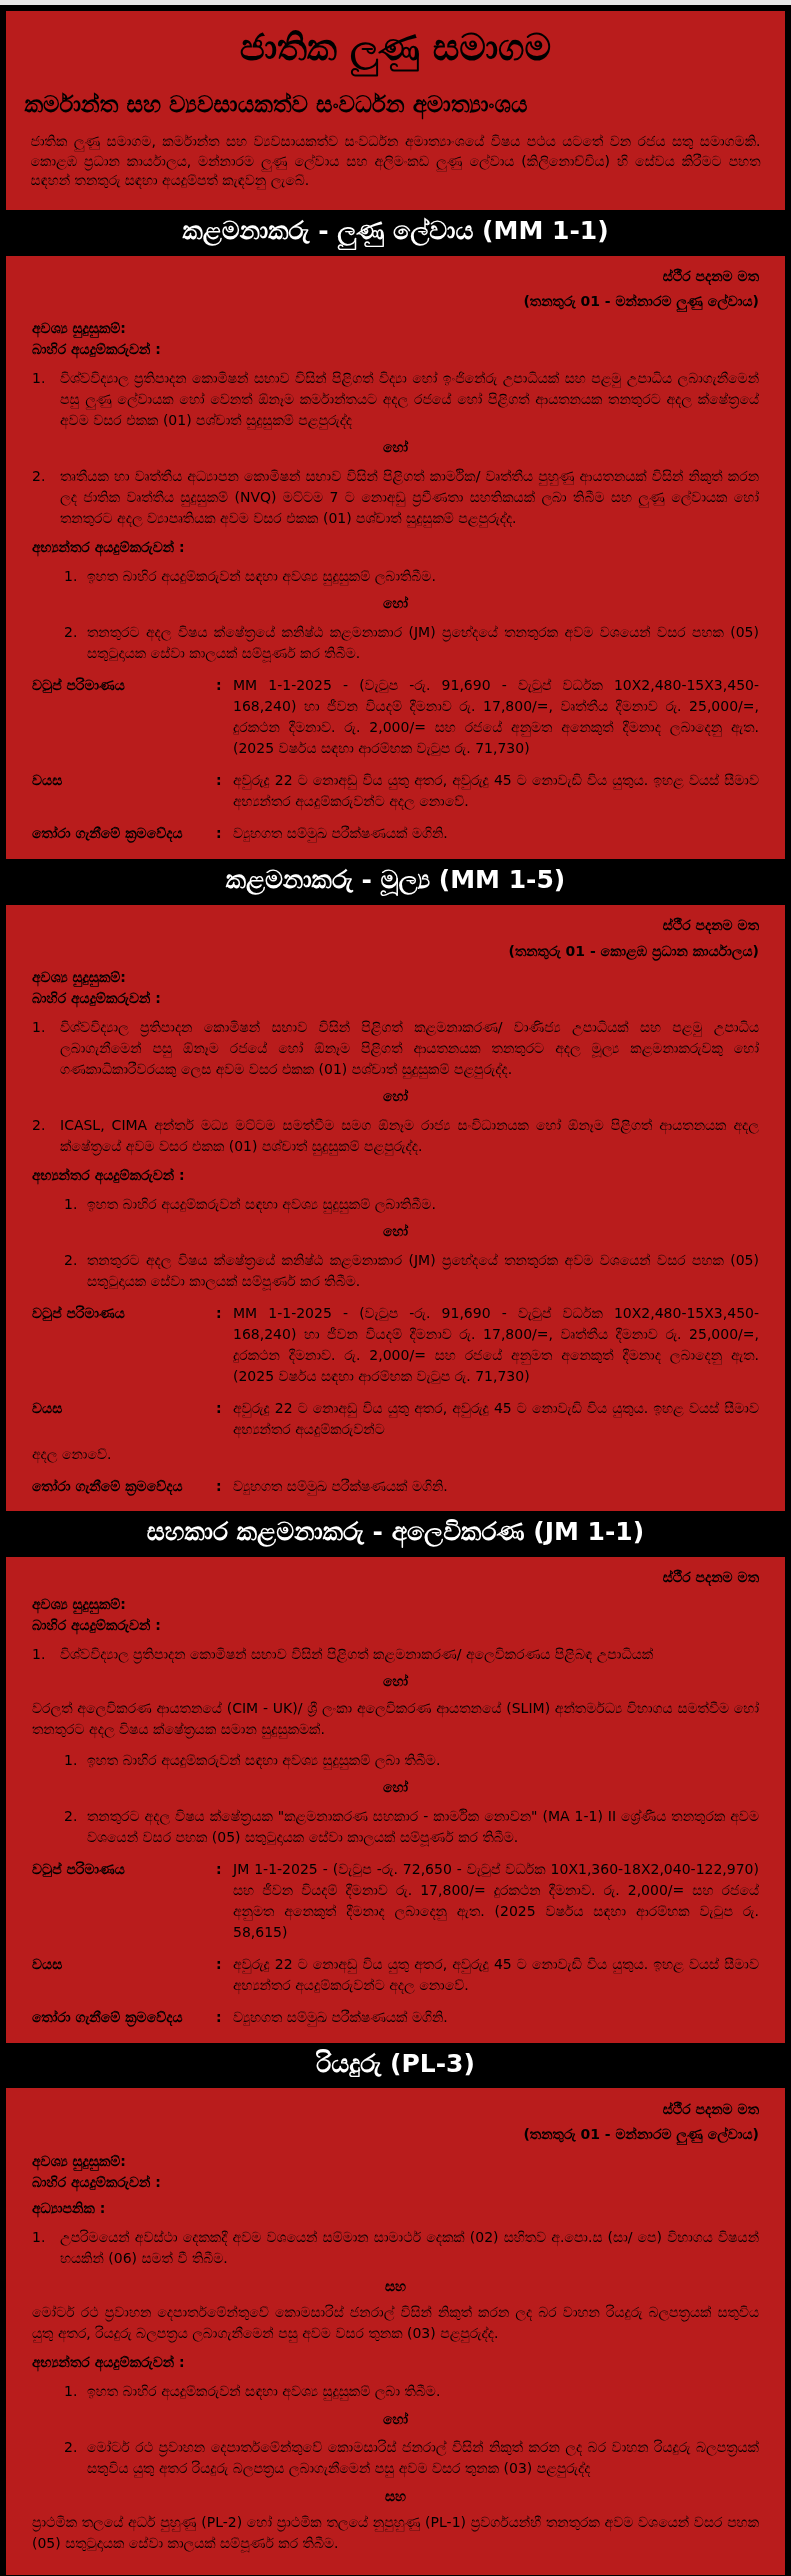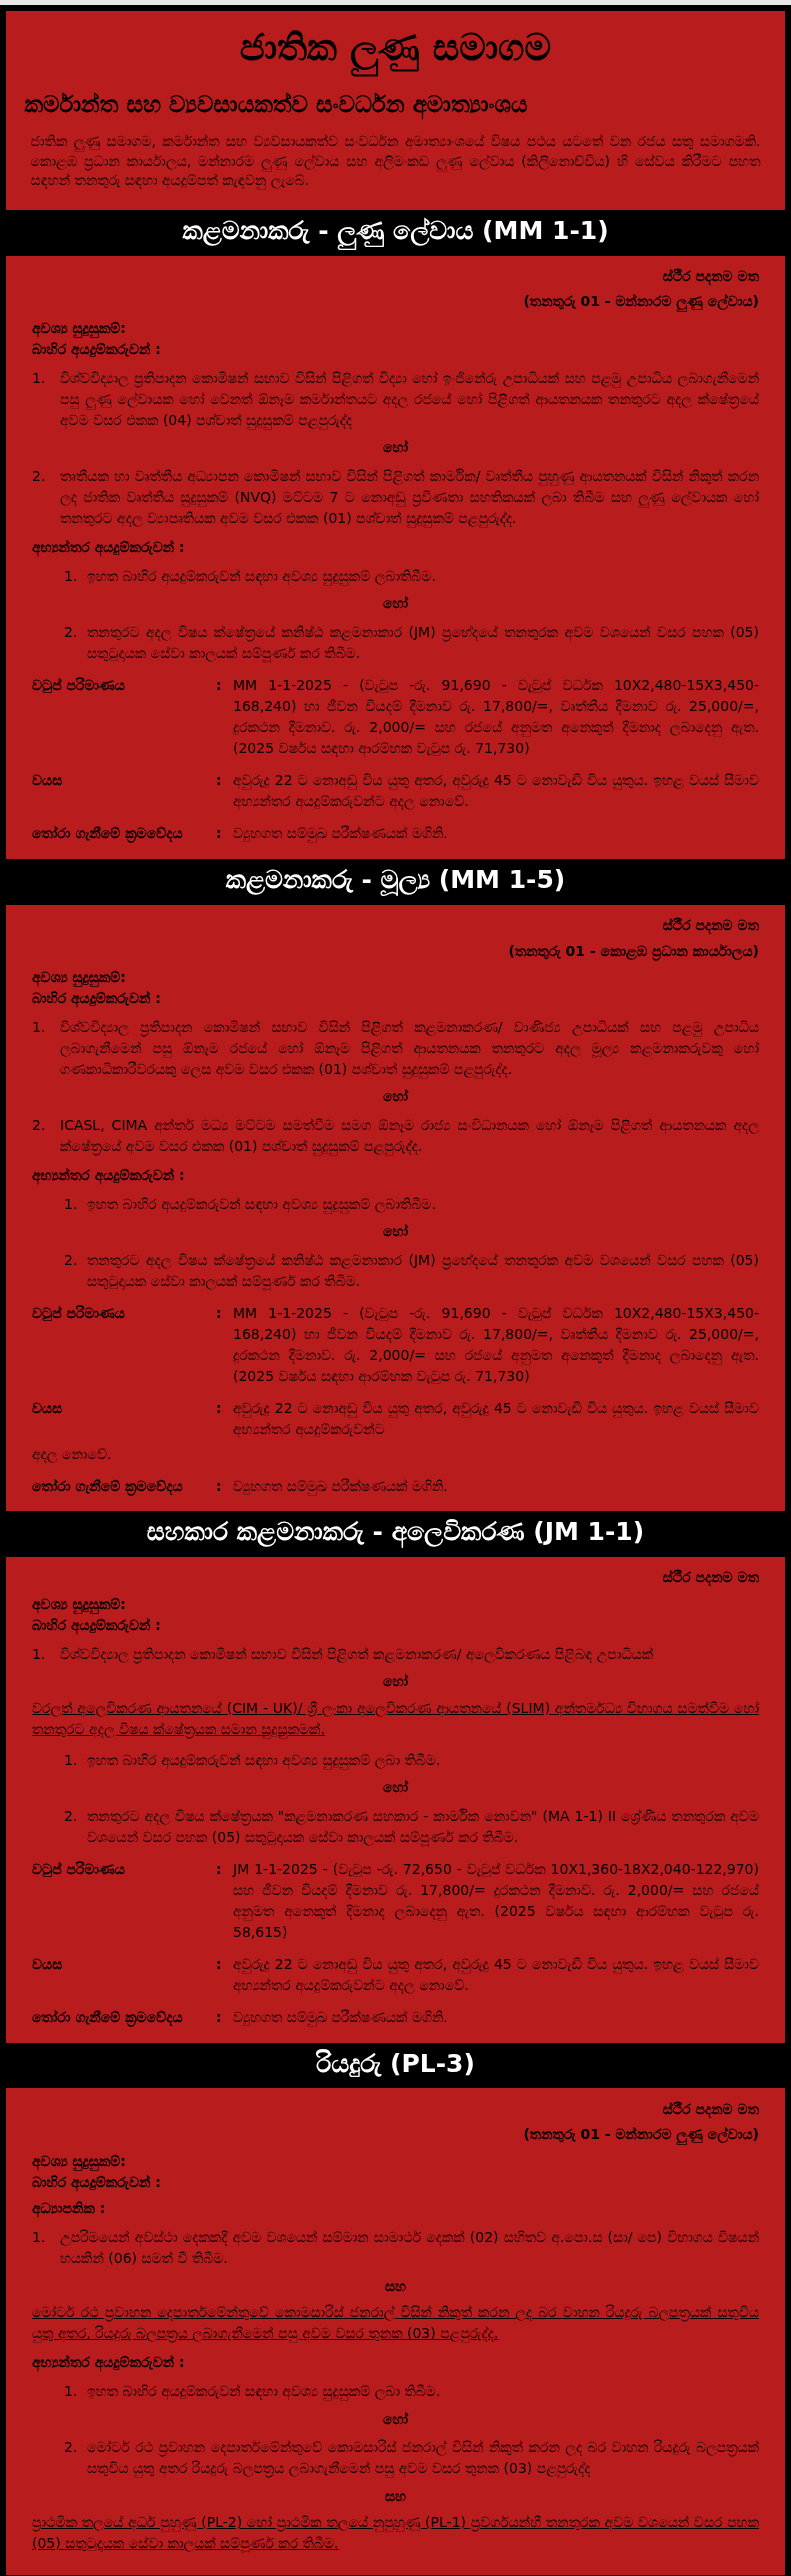--- a/index.html
+++ b/index.html
@@ -18,21 +18,21 @@
   .sec { padding:3.7px 26px 9.8px; }
   .cline { text-align:right; font-weight:bold; font-size:14px; margin:8.6px 0 2.5px; }
   .hlbl { font-weight:bold; font-size:14px; margin:8.6px 0 1.2px; line-height:1.3; }
   .hlbl.tight { margin:2.5px 0 1.2px; }
   .item { display:flex; font-size:14px; line-height:1.5; margin:9.8px 0 3.7px; }
   .item .num { flex:none; width:28px; }
   .item .txt { flex:1; text-align:justify; }
   .item.ind { margin-left:32px; }
   .item.ind .num { width:23px; }
   .conn { text-align:center; font-weight:bold; font-size:14px; margin:8.6px 0 4.9px; }
-  .para { font-size:14px; line-height:1.5; margin:7.4px 0 4.9px; text-align:justify;text-decoration:underline; }
+  .para { font-size:14px; line-height:1.5; margin:7.4px 0 4.9px; text-align:justify; }
   .row { display:flex; font-size:14px; line-height:1.5; margin:11px 0 4.9px; }
   .row .lab { flex:none; width:184px; font-weight:bold; }
   .row .colon { flex:none; width:17px; font-weight:bold; }
   .row .val { flex:1; text-align:justify; }
   .overflow-line { font-size:14px; line-height:1.4; margin:0 0 4.9px; }
 </style>
 </head>
 <body>
 
 <div class="page">
@@ -42,21 +42,21 @@
   <div class="intro">ජාතික ලුණු සමාගම, කර්මාන්ත සහ ව්‍යවසායකත්ව සංවර්ධන අමාත්‍යාංශයේ  විෂය පථය යටතේ වන රජය සතු සමාගමකි. කොළඹ ප්‍රධාන කාර්යාලය, මන්නාරම ලුණු ලේවාය සහ අලිමංකඩ ලුණු ලේවාය (කිලිනොච්චිය) හි  සේවය කිරීමට පහත සඳහන් තනතුරු සඳහා අයදුම්පත් කැඳවනු ලැබේ.</div>
 
   <div class="band">කළමනාකරු - ලුණු ලේවාය (MM 1-1)</div>
   <section class="sec">
     <div class="cline">ස්ථීර පදනම මත</div>
     <div class="cline">(තනතුරු 01 - මන්නාරම ලුණු ලේවාය)</div>
     <div class="hlbl">අවශ්‍ය සුදුසුකම්:</div>
     <div class="hlbl tight">බාහිර අයදුම්කරුවන් :</div>
     <div class="item">
       <span class="num">1.</span>
-      <span class="txt">විශ්වවිද්‍යාල ප්‍රතිපාදන කොමිෂන් සභාව විසින් පිළිගත් විද්‍යා  හෝ  ඉංජිනේරු උපාධියක් සහ පළමු උපාධිය ලබාගැනීමෙන් පසු ලුණු  ලේවායක හෝ වෙනත් ඕනෑම  කර්මාන්තයට අදල රජයේ හෝ පිළිගත්  ආයතනයක තනතුරට අදල ක්ෂේත්‍රයේ අවම වසර එකක (04) පශ්චාත්  සුදුසුකම් පළපුරුද්ද</span>
+      <span class="txt">විශ්වවිද්‍යාල ප්‍රතිපාදන කොමිෂන් සභාව විසින් පිළිගත් විද්‍යා  හෝ  ඉංජිනේරු උපාධියක් සහ පළමු උපාධිය ලබාගැනීමෙන් පසු ලුණු  ලේවායක හෝ වෙනත් ඕනෑම  කර්මාන්තයට අදල රජයේ හෝ පිළිගත්  ආයතනයක තනතුරට අදල ක්ෂේත්‍රයේ අවම වසර එකක (01) පශ්චාත්  සුදුසුකම් පළපුරුද්ද</span>
     </div>
     <div class="conn">හෝ</div>
     <div class="item">
       <span class="num">2.</span>
       <span class="txt">තෘතීයක හා වෘත්තීය අධ්‍යාපන කොමිෂන් සභාව විසින් පිළිගත්  කාර්මික/ වෘත්තීය පුහුණු ආයතනයක් විසින් නිකුත් කරන ලද ජාතික  වෘත්තීය සුදුසුකම් (NVQ) මට්ටම 7 ට නොඅඩු ප්‍රවීණතා සහතිකයක් ලබා තිබීම සහ ලුණු ලේවායක හෝ තනතුරට අදල  ව්‍යාපෘතියක අවම වසර එකක (01) පශ්චාත් සුදුසුකම් පළපුරුද්ද.</span>
     </div>
     <div class="hlbl">අභ්‍යන්තර අයදුම්කරුවන් :</div>
     <div class="item ind">
       <span class="num">1.</span>
       <span class="txt">ඉහත බාහිර අයදුම්කරුවන් සඳහා අවශ්‍ය සුදුසුකම් ලබාතිබීම.</span>

